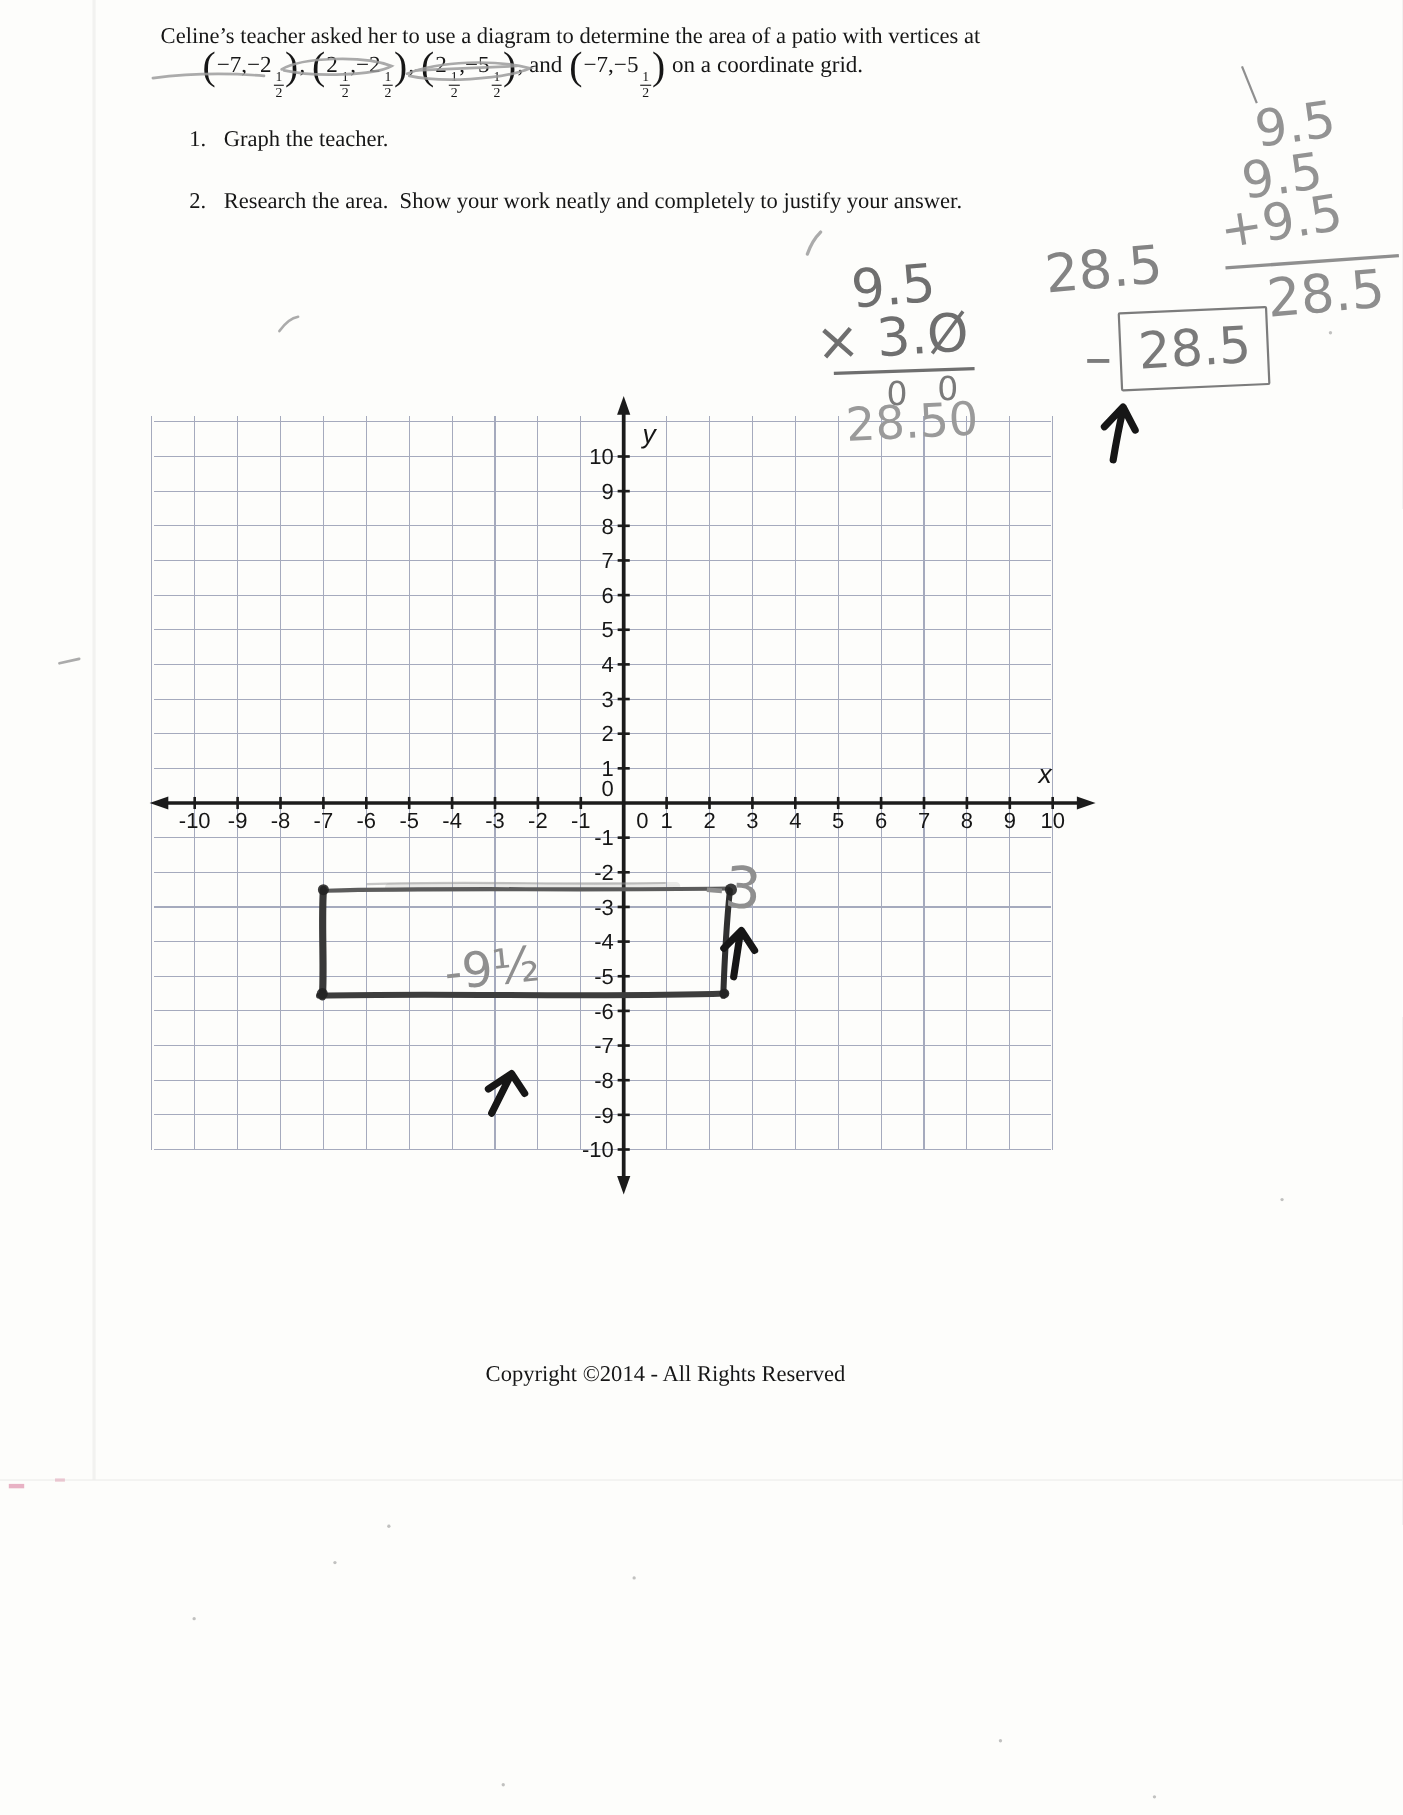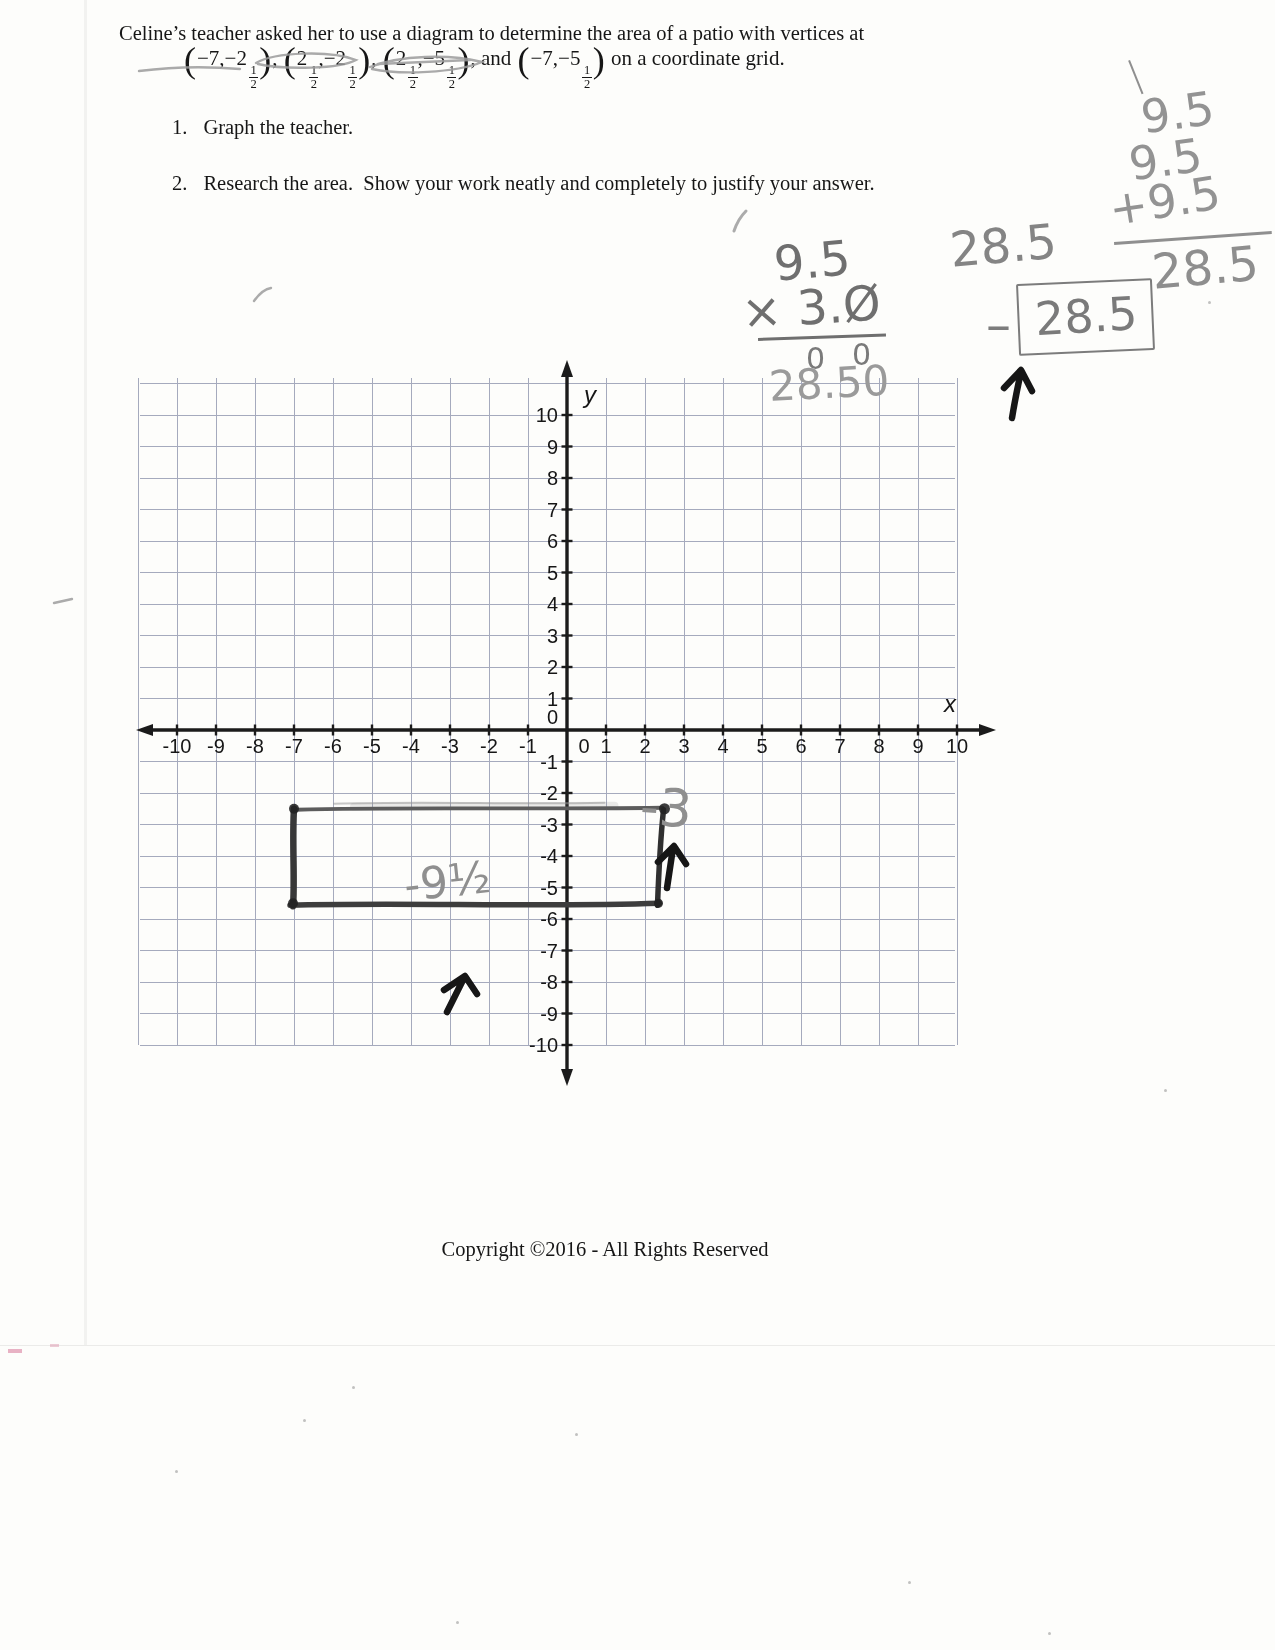--- a/index.html
+++ b/index.html
@@ -29,21 +29,21 @@
   svg.overlay{z-index:40;}
   .artifact{position:absolute;z-index:5;}
   .speck{position:absolute;width:3px;height:3px;border-radius:50%;
          background:rgba(40,40,40,.28);z-index:6;}
 </style>
 </head>
 <body>
 
 <div class="page">
 
-  <div class="pline" style="left:119px;top:20px;width:880px;">Celine’s teacher asked her to use a diagram to determine the area of a patio with vertices at</div>
+  <div class="pline" style="left:146px;top:20px;width:880px;">Celine’s teacher asked her to use a diagram to determine the area of a patio with vertices at</div>
   <div class="mathline" style="left:137px;top:46px;margin-left:46px;"><span class="coord-pair"><span class="bigp">(</span><span class="mnum">−7</span>,<span class="mnum">−2<span class="frac">
             <span class="fn">1</span>
             <span class="fd">2</span>
           </span></span><span class="bigp">)</span></span>, <span class="coord-pair"><span class="bigp">(</span><span class="mnum">2<span class="frac">
             <span class="fn">1</span>
             <span class="fd">2</span>
           </span></span>,<span class="mnum">−2<span class="frac">
             <span class="fn">1</span>
             <span class="fd">2</span>
           </span></span><span class="bigp">)</span></span>, <span class="coord-pair"><span class="bigp">(</span><span class="mnum">2<span class="frac">
@@ -262,21 +262,21 @@
       <path d="M 54 603 L 72 599"></path>
     </g>
     <g stroke="#161616" stroke-width="6.5" fill="none" stroke-linecap="round" stroke-linejoin="round">
       <path d="M 1012 418 C 1015 400, 1018 385, 1021 372 M 1004 388 L 1021 370 L 1032 391"></path>
       <path d="M 667 888 L 673 848 M 658 862 L 674 846 L 686 864"></path>
       <path d="M 447 1012 L 464 978 M 444 990 L 465 976 L 477 994"></path>
     </g>
   </svg>
 
   <div class="footer">
-    <div>Copyright ©2016 - All Rights Reserved</div>
+    <div>Copyright ©2014 - All Rights Reserved</div>
   </div>
 
   <div class="artifact" style="left:84px;top:0;width:3px;height:1345px;background:rgba(0,0,0,0.045);"></div>
   <div class="artifact" style="left:0;top:1345px;width:1275px;height:1px;background:rgba(0,0,0,0.07);"></div>
   <div class="artifact" style="left:8px;top:1349px;width:14px;height:4px;background:#dd8ba6;opacity:.65;"></div>
   <div class="artifact" style="left:50px;top:1344px;width:9px;height:3px;background:#dd9ab0;opacity:.5;"></div>
   <div class="speck" style="left:1208px;top:301px;"></div>
   <div class="speck" style="left:1164px;top:1089px;"></div>
   <div class="speck" style="left:352px;top:1386px;"></div>
   <div class="speck" style="left:303px;top:1419px;"></div>

